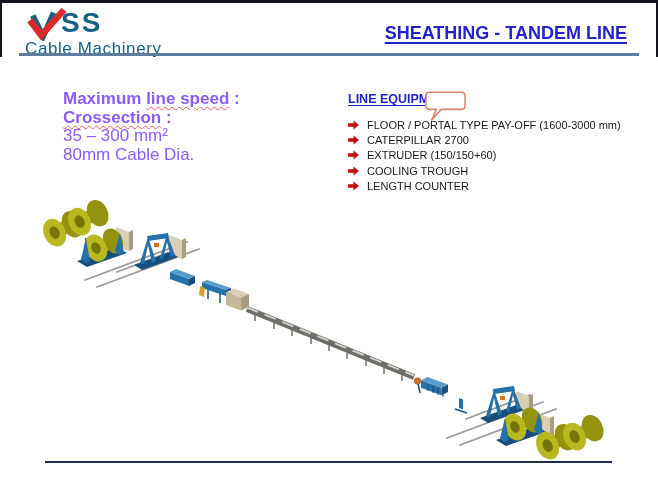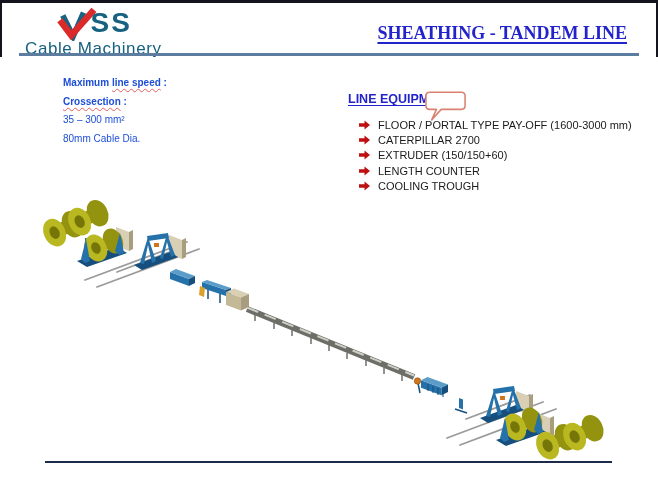--- a/index.html
+++ b/index.html
@@ -5,44 +5,44 @@
   html,body{margin:0;padding:0;background:#fff;}
   .page{position:relative;width:658px;height:492px;background:#fff;overflow:hidden;
         font-family:"Liberation Sans",sans-serif;}
   
   .frame-top{position:absolute;top:0;left:0;width:658px;height:3px;background:#14141f;}
   .frame-left{position:absolute;top:0;left:0;width:2px;height:57px;background:#14141f;}
   .frame-right{position:absolute;top:0;right:0;width:2px;height:57px;background:#14141f;}
 
   
   .logo{position:absolute;top:7px;left:25px;}
-  .logo-row{display:flex;align-items:flex-start;height:34px;justify-content:center;}
+  .logo-row{display:flex;align-items:flex-start;height:34px;}
   .vcheck{width:42px;height:34px;}
   .teal-stroke{fill:none;stroke:var(--logo_teal);stroke-width:6;}
   .red-stroke{fill:none;stroke:var(--logo_red);stroke-width:7;}
   .logo-ss{font-size:28px;font-weight:bold;color:var(--logo_teal);letter-spacing:2px;
            line-height:32px;margin-left:-6px;}
   .logo-sub{font-size:17px;color:var(--logo_teal);letter-spacing:.6px;margin-top:-2px;}
   .title{position:absolute;top:23px;right:31px;font-size:18px;font-weight:bold;
          color:var(--title_blue);text-decoration:underline;
-         text-decoration-thickness:2px;text-underline-offset:3px;font-family:Liberation Serif, serif;}
+         text-decoration-thickness:2px;text-underline-offset:3px;}
   .divider{position:absolute;top:53px;left:19px;width:620px;height:3px;background:var(--divider_steel);}
 
   
-  .specs{position:absolute;left:63px;top:74px;font-size:10px;color:#1d4ed8;line-height:18.5px;}
+  .specs{position:absolute;left:63px;top:90px;font-size:17px;color:#8b5cf6;line-height:18.5px;}
   .spec.b{font-weight:bold;}
   .sq{text-decoration-line:underline;text-decoration-style:wavy;
       text-decoration-color:var(--squiggle_red);text-decoration-thickness:1px;
       text-underline-offset:2px;}
 
   
   .equip{position:absolute;left:348px;top:92px;width:300px;}
   .equip-h{font-size:12.5px;font-weight:bold;color:var(--title_blue);
            text-decoration:underline;text-underline-offset:2px;margin-bottom:11px;}
-  .equip-list{list-style:none;margin:11px;padding:0;}
+  .equip-list{list-style:none;margin:0;padding:0;}
   .equip-list li{display:flex;align-items:center;font-size:11px;color:#1a1a1a;
                  height:15.3px;white-space:nowrap;}
   .arrow{width:11px;height:10px;margin-right:8px;flex:none;}
 
   
   .callout{position:absolute;left:425px;top:91px;width:42px;height:31px;z-index:3;}
 
   
   .footer-line{position:absolute;left:45px;top:461px;width:567px;height:2px;background:var(--footer_navy);}
 
@@ -115,27 +115,27 @@
       <li>
           <svg class="arrow" viewBox="0 0 12 10">
             <path d="M0,3.2 L6,3.2 L6,0 L12,5 L6,10 L6,6.8 L0,6.8 Z" fill="var(--bullet_red)"></path>
           </svg>
           <span>EXTRUDER (150/150+60)</span>
         </li>
       <li>
           <svg class="arrow" viewBox="0 0 12 10">
             <path d="M0,3.2 L6,3.2 L6,0 L12,5 L6,10 L6,6.8 L0,6.8 Z" fill="var(--bullet_red)"></path>
           </svg>
+          <span>COOLING TROUGH</span>
+        </li>
+      <li>
+          <svg class="arrow" viewBox="0 0 12 10">
+            <path d="M0,3.2 L6,3.2 L6,0 L12,5 L6,10 L6,6.8 L0,6.8 Z" fill="var(--bullet_red)"></path>
+          </svg>
           <span>LENGTH COUNTER</span>
-        </li>
-      <li>
-          <svg class="arrow" viewBox="0 0 12 10">
-            <path d="M0,3.2 L6,3.2 L6,0 L12,5 L6,10 L6,6.8 L0,6.8 Z" fill="var(--bullet_red)"></path>
-          </svg>
-          <span>COOLING TROUGH</span>
         </li>
     </ul>
   </div>
 
   <svg class="callout" viewBox="0 0 44 32">
     <path d="M5,1 H38 Q42,1 42,5 V15 Q42,19 38,19 H17 L7,30 L12,19 H5 Q1,19 1,15 V5 Q1,1 5,1 Z" fill="#ffffff" stroke="var(--callout_red)" stroke-width="1.6" stroke-linejoin="round"></path>
   </svg>
 
   <svg class="diagram" viewBox="0 0 658 492">
     <defs>

